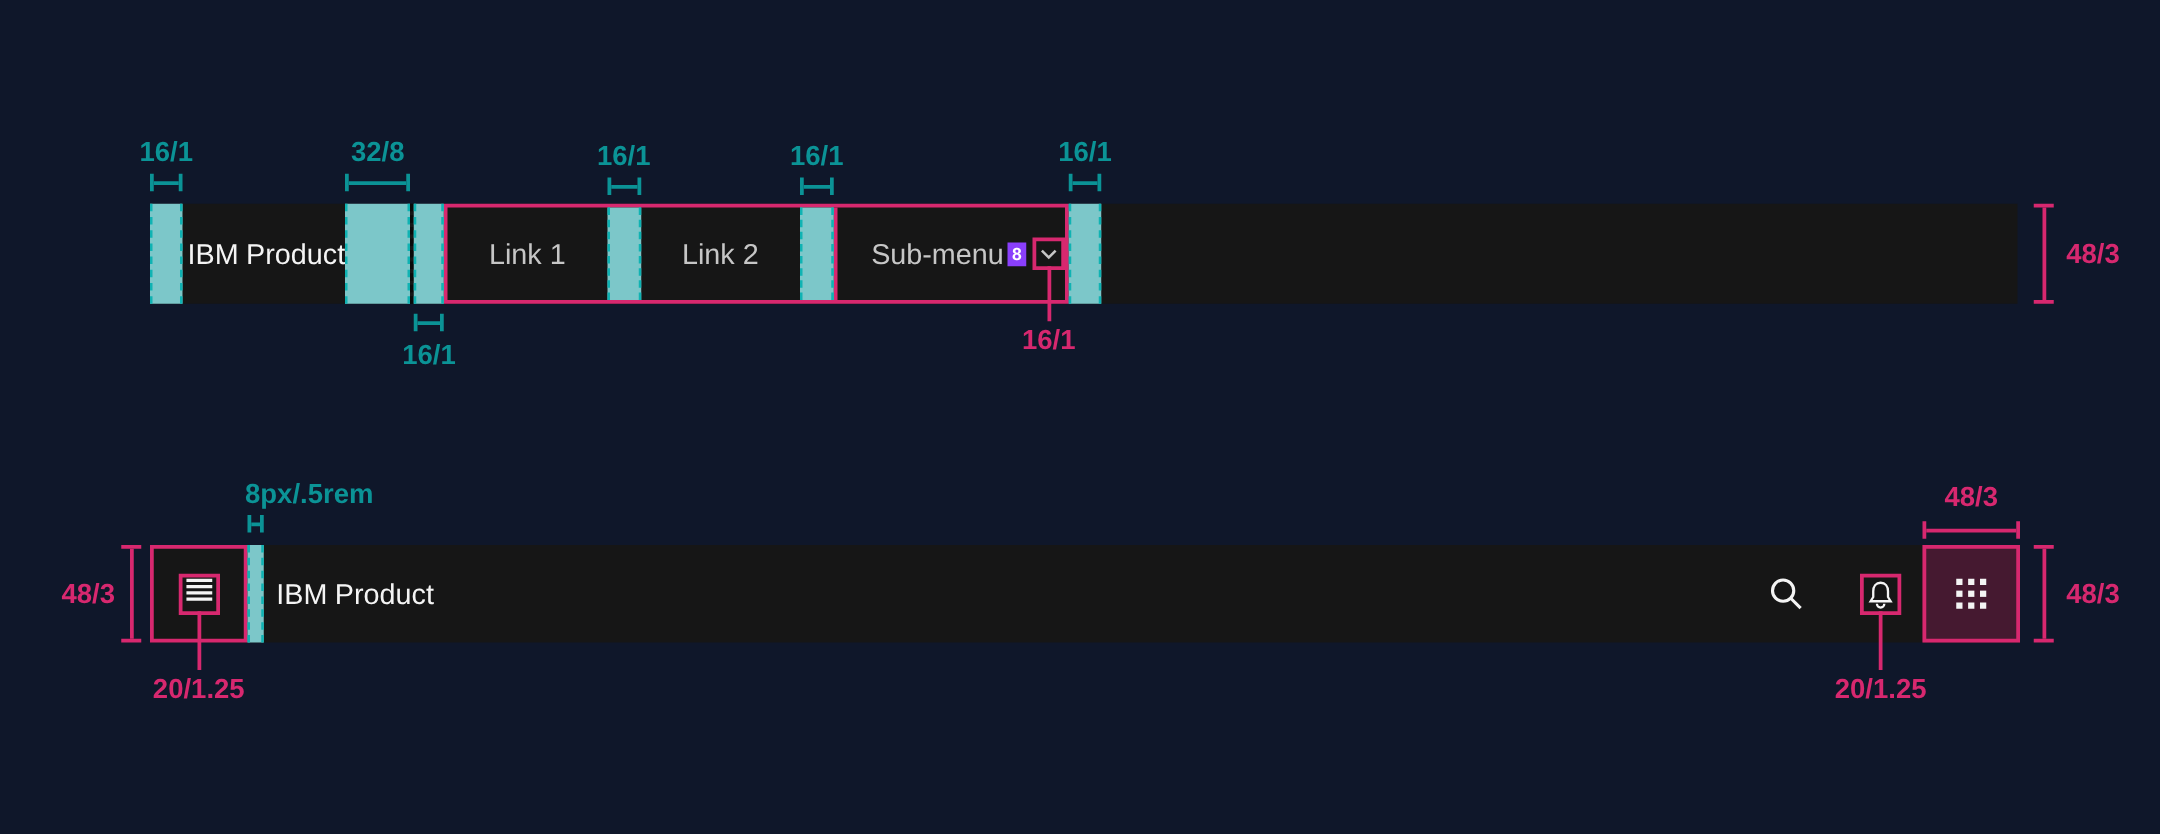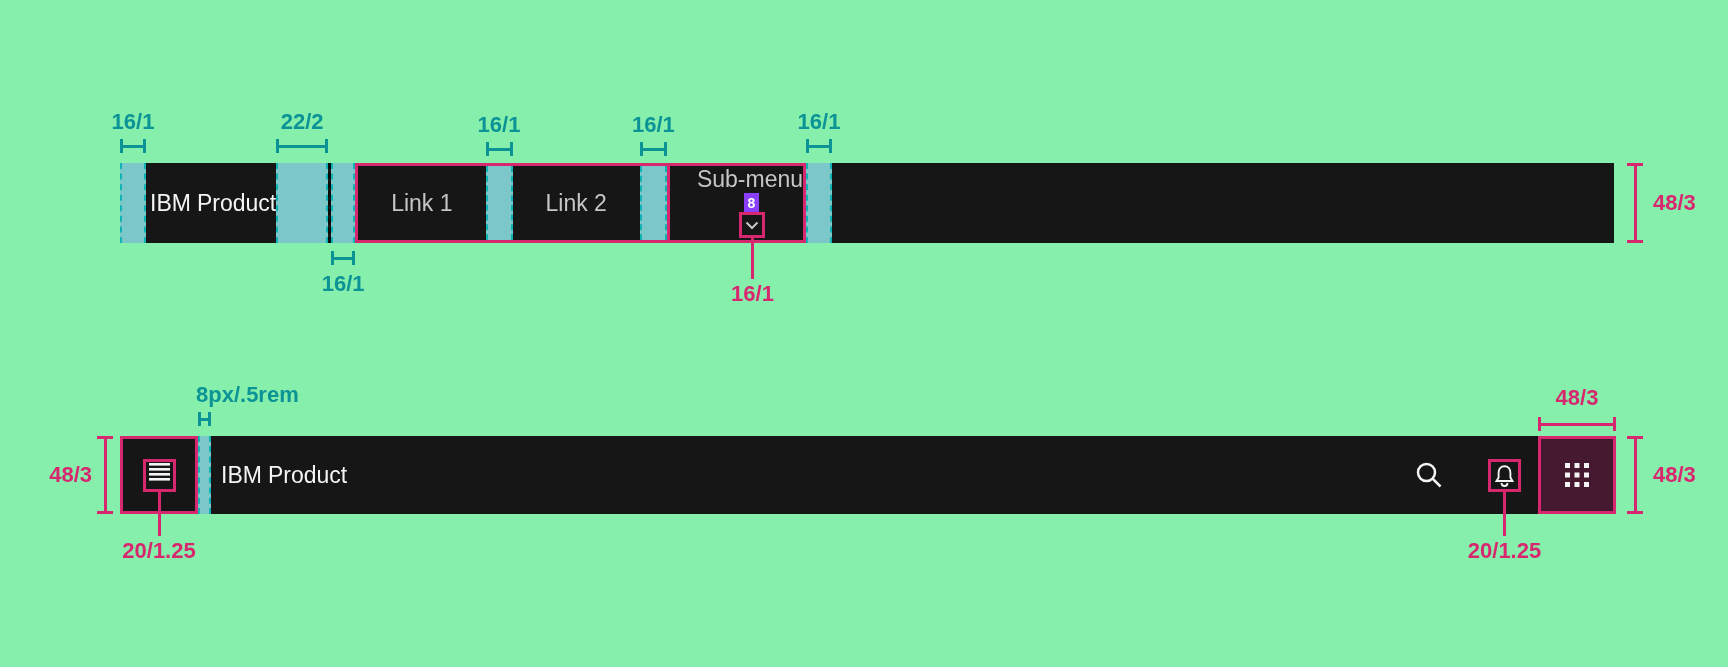--- a/index.html
+++ b/index.html
@@ -1,16 +1,16 @@
 <!DOCTYPE html>
 <html><head>
 <meta charset="utf-8">
 <style>
   html,body{margin:0;padding:0;background:#4b7456;}
-  .canvas{position:relative;width:1728px;height:667px;background:#86efac;overflow:hidden;
+  .canvas{position:relative;width:1728px;height:667px;background:#0f172a;overflow:hidden;
           font-family:"Liberation Sans",sans-serif;}
 
   
   .bar{position:absolute;background:#161616;display:flex;align-items:center;box-sizing:border-box;}
   .filler{flex:1;height:100%;}
 
   .brand{color:#f4f4f4;font-size:23px;white-space:nowrap;display:flex;cursor:pointer;}
   .brand .pre{font-weight:400;margin-right:6px;}
   .brand .name{font-weight:400;}
 
@@ -20,21 +20,21 @@
   .w26{width:26px}.w52{width:52px}.w24{width:24px}.w13{width:13px}
   .tealspacer{position:relative;width:27px;background:#7cc7c9;box-sizing:border-box;
               border-left:2px dashed #0fb3b3;border-right:2px dashed #0fb3b3;flex:none;}
   .blackdash{width:0;height:100%;border-left:3px dashed #0a0a0a;flex:none;}
 
   
   .linkgroup{height:100%;display:flex;align-items:stretch;border:3px solid #d7286f;box-sizing:border-box;flex:none;}
   .navlink{display:flex;align-items:center;padding:0 33px;color:#c6c6c6;font-size:23px;
            text-decoration:none;white-space:nowrap;cursor:pointer;}
   .pinkdivider{width:0;border-left:3px solid #d7286f;}
-  .submenu{padding:0 0 0 27px;flex-direction:column;}
+  .submenu{padding:0 0 0 27px;}
   .badge{width:15px;height:19px;margin-left:3px;background:#8a3ffc;color:#ffffff;font-size:14px;
          font-weight:700;display:flex;align-items:center;justify-content:center;flex:none;}
   .chevbox{position:relative;width:26px;height:26px;margin-left:5px;border:3px solid #d7286f;
            box-sizing:border-box;display:flex;align-items:center;justify-content:center;flex:none;}
 
   
   .bigsq{position:relative;width:78px;height:78px;border:3px solid #d7286f;box-sizing:border-box;
          display:flex;align-items:center;justify-content:center;background:transparent;padding:0;flex:none;cursor:pointer;}
   .iconbox{position:relative;width:33px;height:33px;border:3px solid #d7286f;box-sizing:border-box;
            display:flex;align-items:flex-start;justify-content:center;flex:none;}
@@ -79,21 +79,21 @@
       <span class="anno-label">16/1</span>
     </div>
 
     <div class="brand" style="margin-left:4px;">
       <span class="pre">IBM</span>
       <span class="name">Product</span>
     </div>
 
     <div class="tealblock w52">
       <span class="anno-bracket"></span>
-      <span class="anno-label">22/2</span>
+      <span class="anno-label">32/8</span>
     </div>
 
     <div class="blackdash"></div>
 
     <div class="tealblock w24">
       <span class="anno-bracket below"></span>
       <span class="anno-label below">16/1</span>
     </div>
 
     <nav class="linkgroup">

